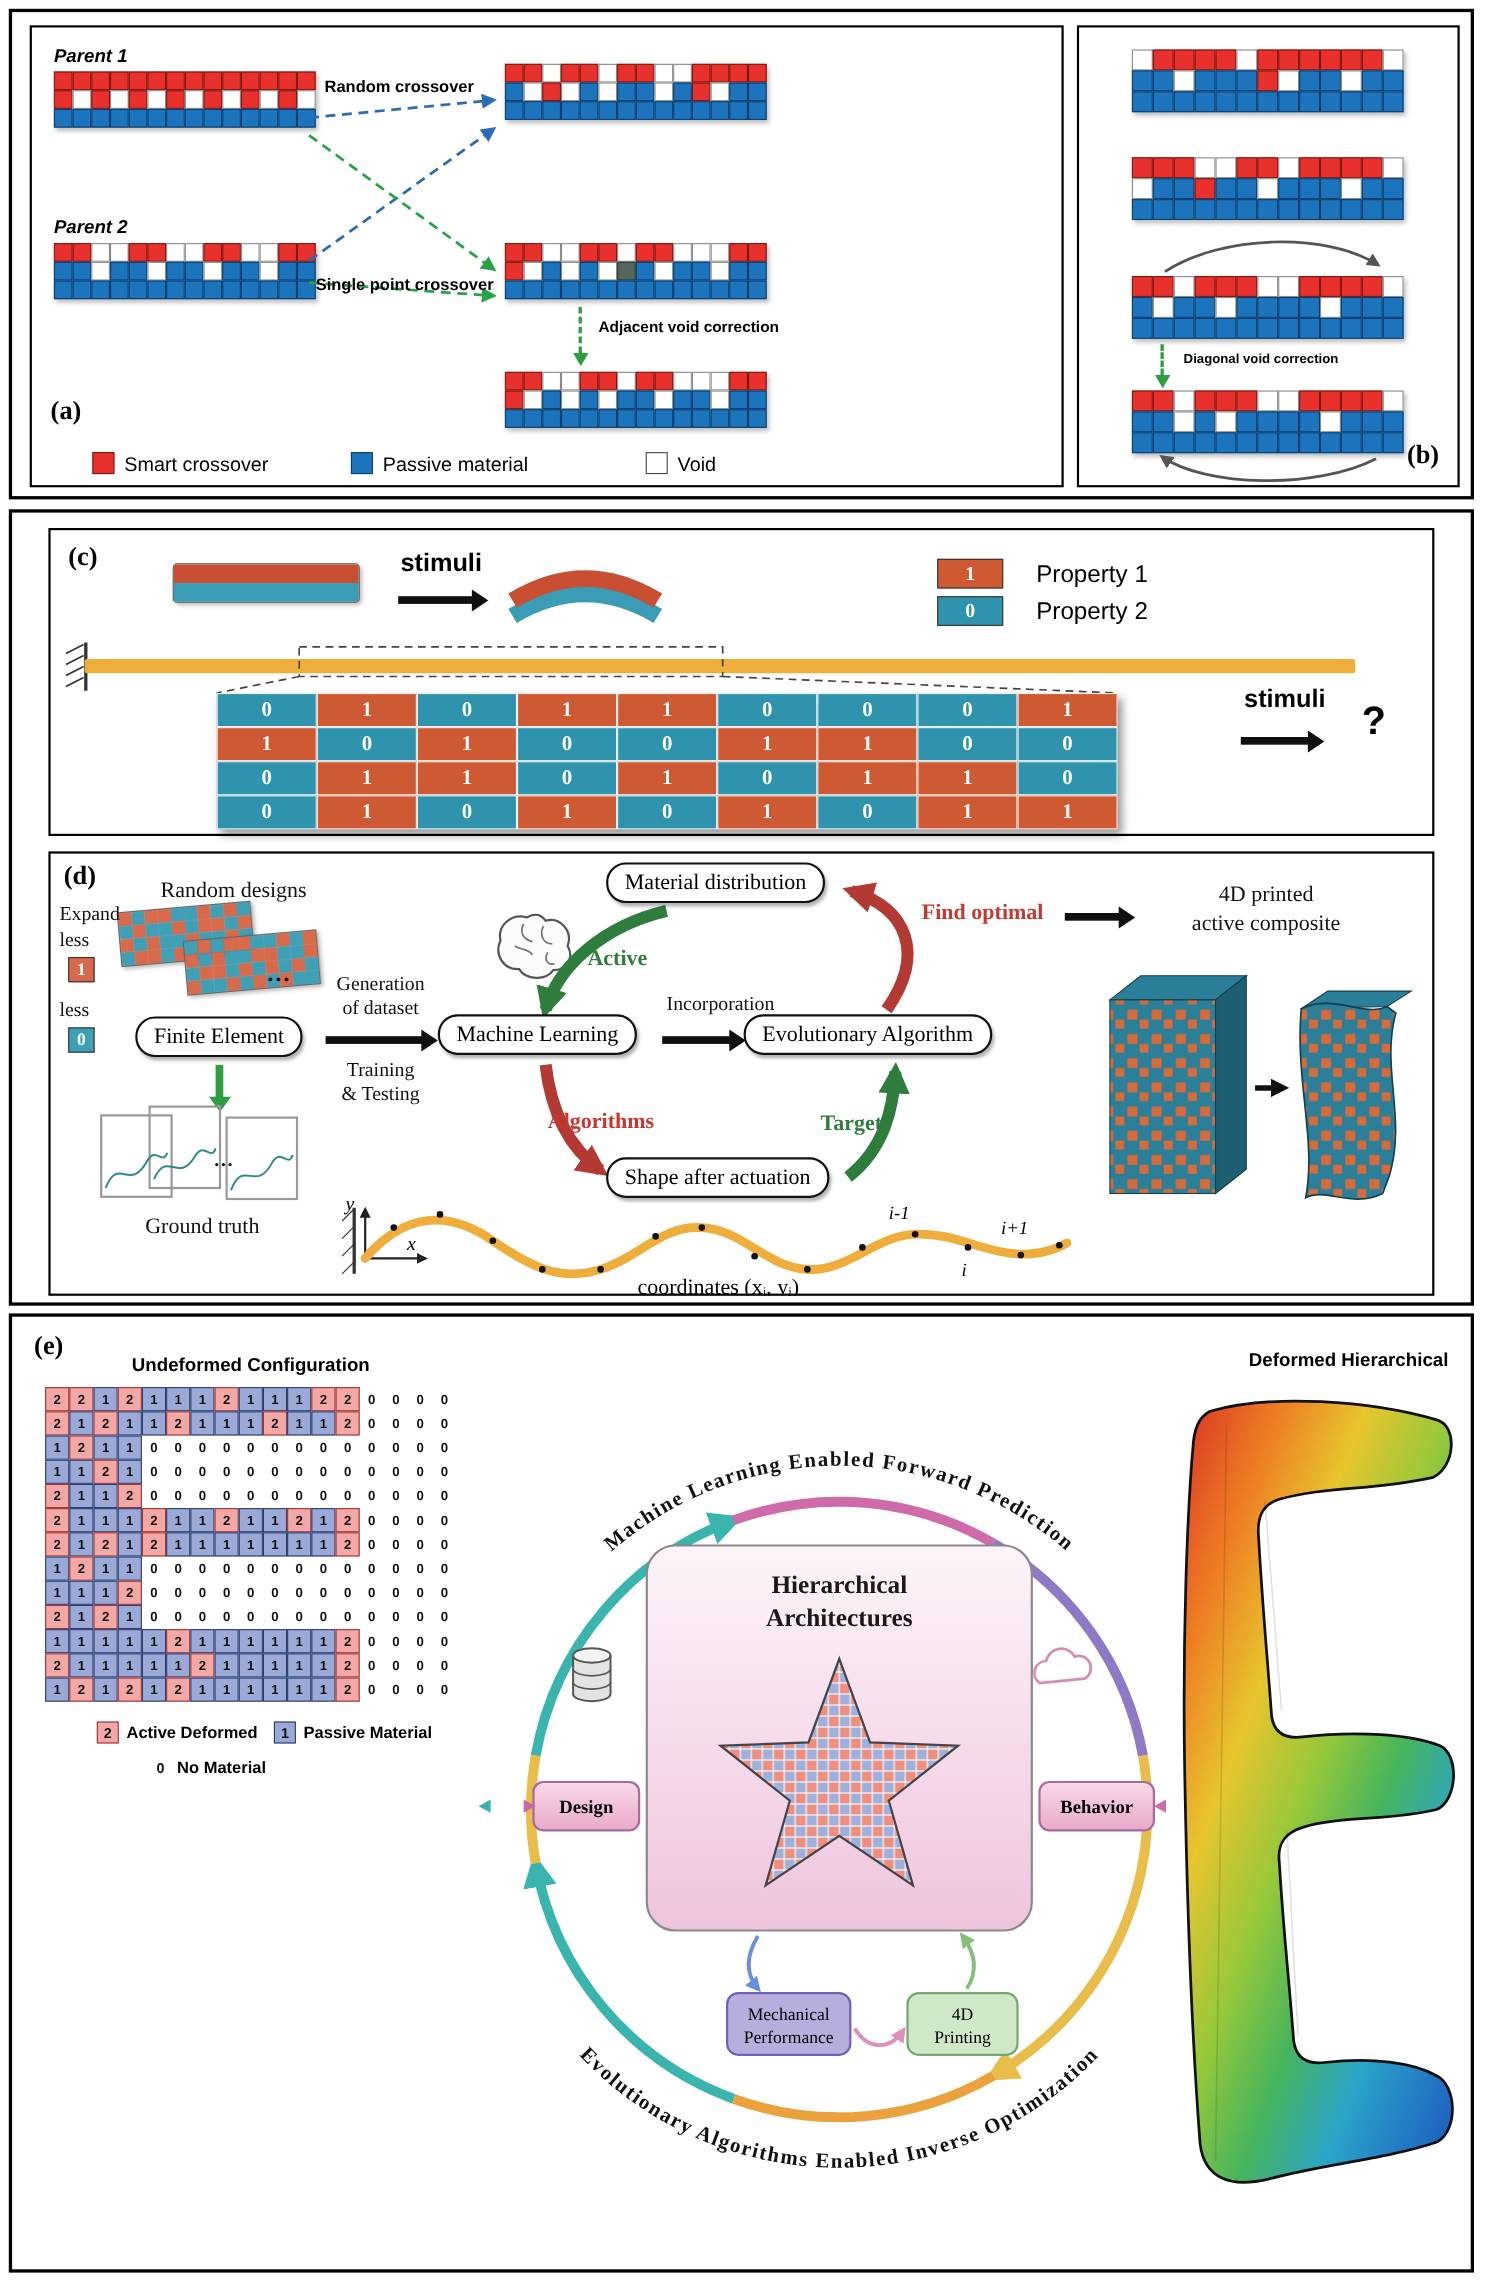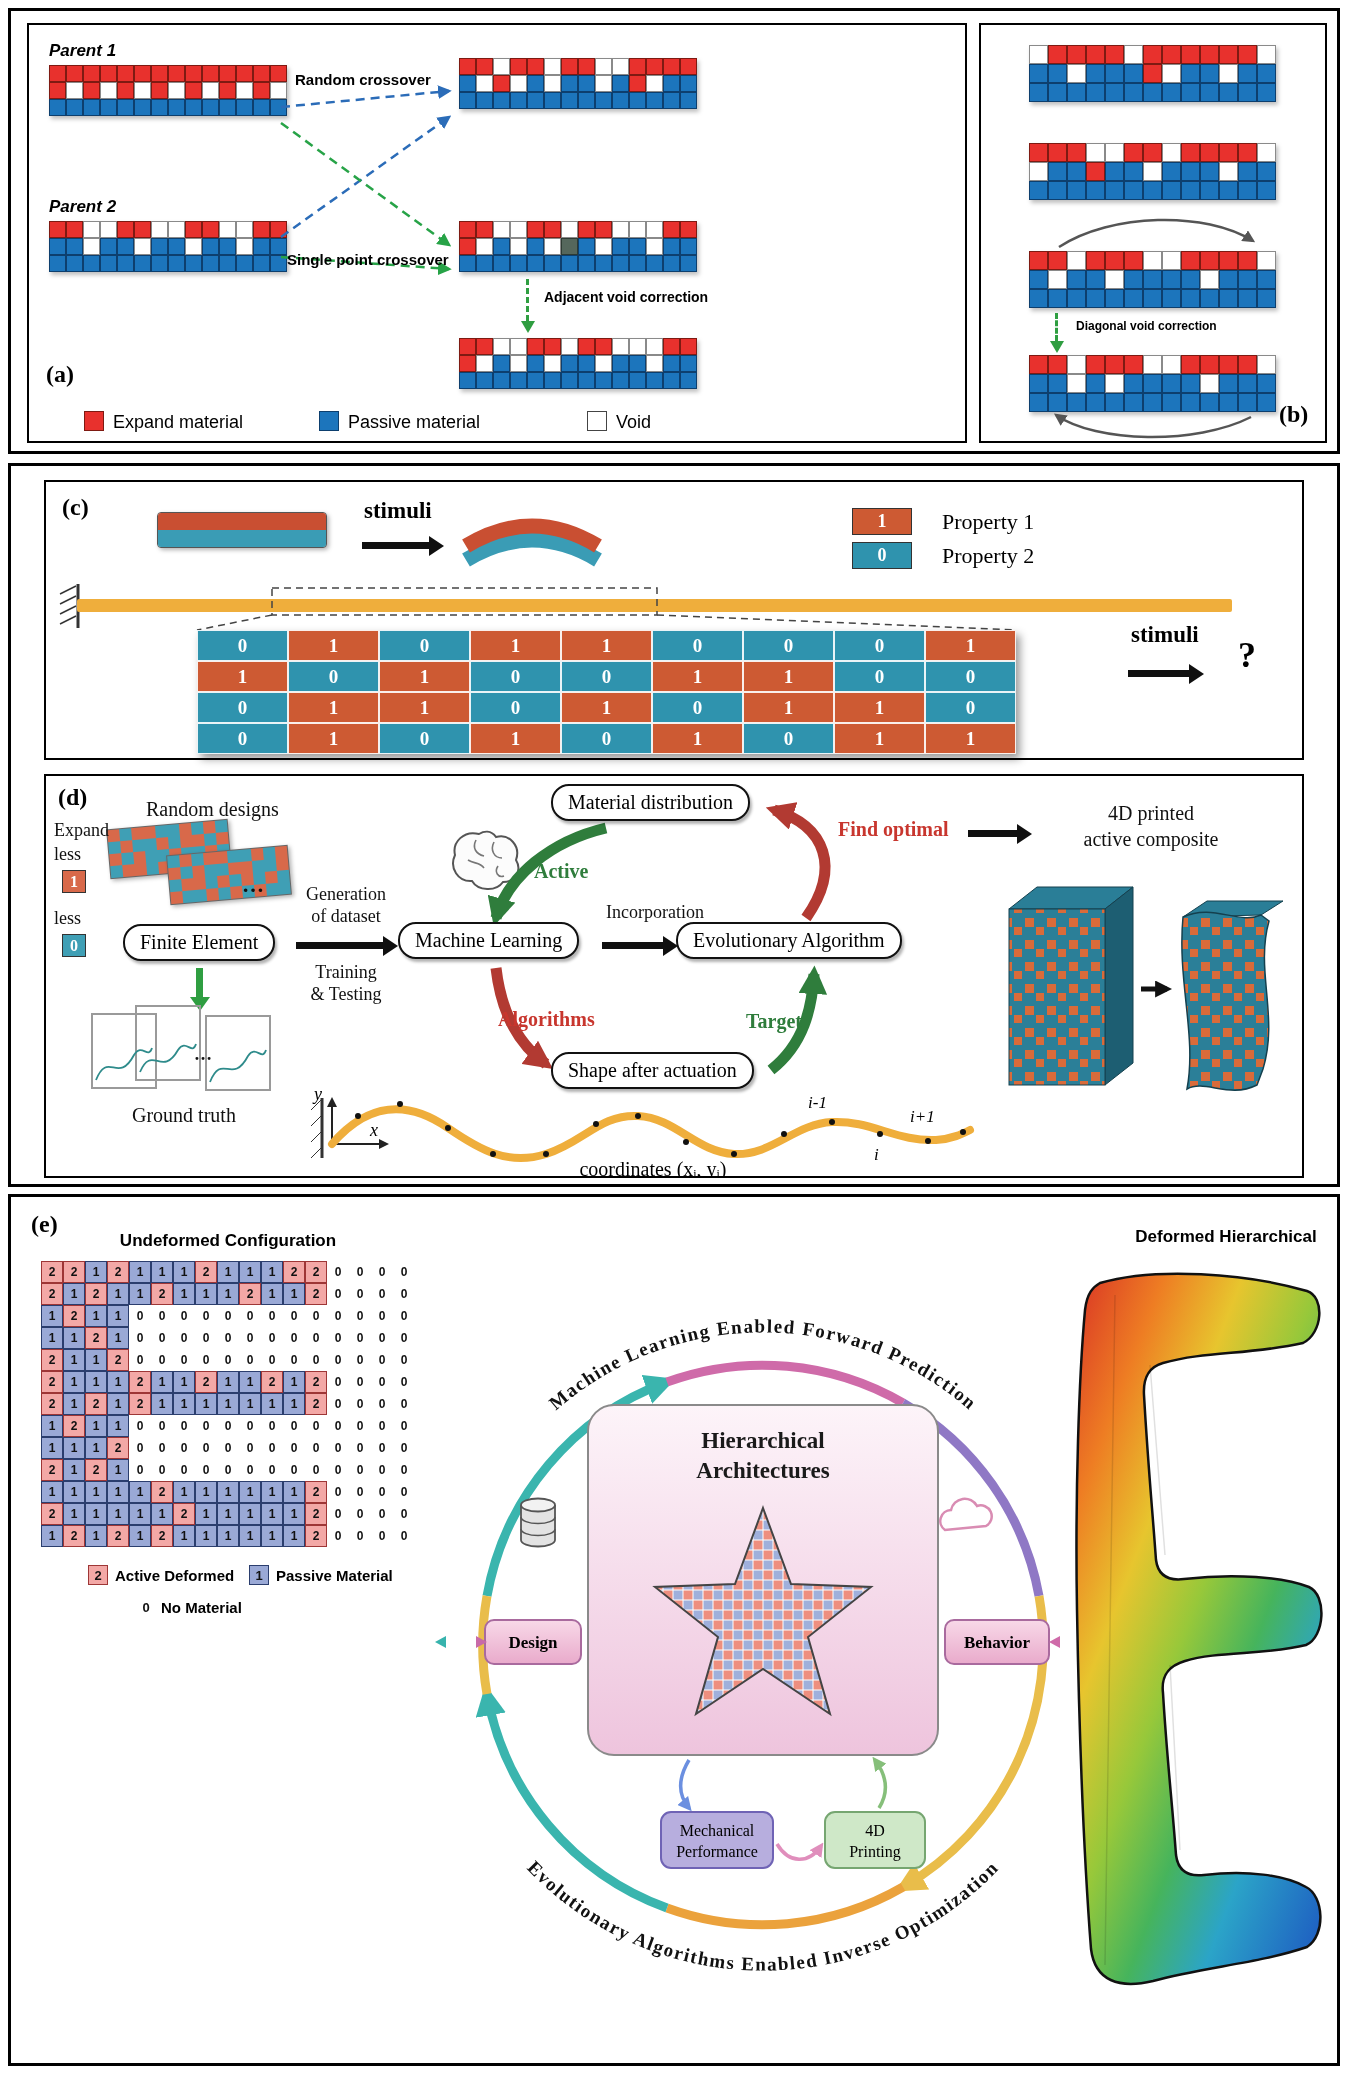--- a/index.html
+++ b/index.html
@@ -1,19 +1,19 @@
 <!DOCTYPE html>
 <html><head>
 <meta charset="utf-8">
 <style>
   * { box-sizing: border-box; margin: 0; padding: 0; }
   body { background:#fff; font-family:"Liberation Sans", sans-serif; }
   .figure { position:relative; width:1350px; height:2074px; background:#fff; }
   .abs { position:absolute; }
-  .serif { font-family:Liberation Serif, serif; }
+  .serif { font-family:Liberation Sans, sans-serif; }
   section { position:absolute; border:3px solid #000; background:#fff; }
   .panel { position:absolute; border:2px solid #000; background:#fff; }
   .tag { font-family:"Liberation Serif", serif; font-weight:bold; font-size:24px; color:#000; }
 
   
   .grid { position:absolute; }
   .gcell { display:flex; align-items:center; justify-content:center; }
   .ag .g-R { background:#e8312d; border:1px solid #7e1a12; }
   .ag .g-B { background:#1c75bc; border:1px solid #0d3f6e; }
   .ag .g-W { background:#ffffff; border:1px solid #8a8a8a; }
@@ -306,21 +306,21 @@
 
       <div class="abs" style="left:266px; top:46px; font-size:15px; font-weight:bold;">Random crossover</div>
       <div class="abs" style="left:258px; top:226px; font-size:15px; font-weight:bold;">Single point crossover</div>
 
       <div class="vdash" style="left:497px; top:254px; height:42px;"></div>
       <div class="abs" style="left:515px; top:264px; font-size:14px; font-weight:bold;">Adjacent void correction</div>
 
       <div class="tag abs" style="left:17px; top:336px;">(a)</div>
 
       <div class="swatch" style="left:55px; top:386px; background:#e8312d; border:1px solid #7e1a12;"></div>
-      <div class="lgnd" style="left:84px; top:387px;">Expand material</div>
+      <div class="lgnd" style="left:84px; top:387px;">Smart crossover</div>
       <div class="swatch" style="left:290px; top:386px; background:#1c75bc; border:1px solid #0d3f6e;"></div>
       <div class="lgnd" style="left:319px; top:387px;">Passive material</div>
       <div class="swatch" style="left:558px; top:386px; background:#fff; border:1.5px solid #444;"></div>
       <div class="lgnd" style="left:587px; top:387px;">Void</div>
     </div>
 
     <div class="panel" style="left:968px; top:12px; width:348px; height:420px;">
       <div class="grid ag" style="left: 48px; top: 20px; display: grid; grid-template-columns: repeat(13, 19px);">
           <div class="gcell g-W" style="width: 19px; height: 19px;"></div>
           <div class="gcell g-R" style="width: 19px; height: 19px;"></div>

